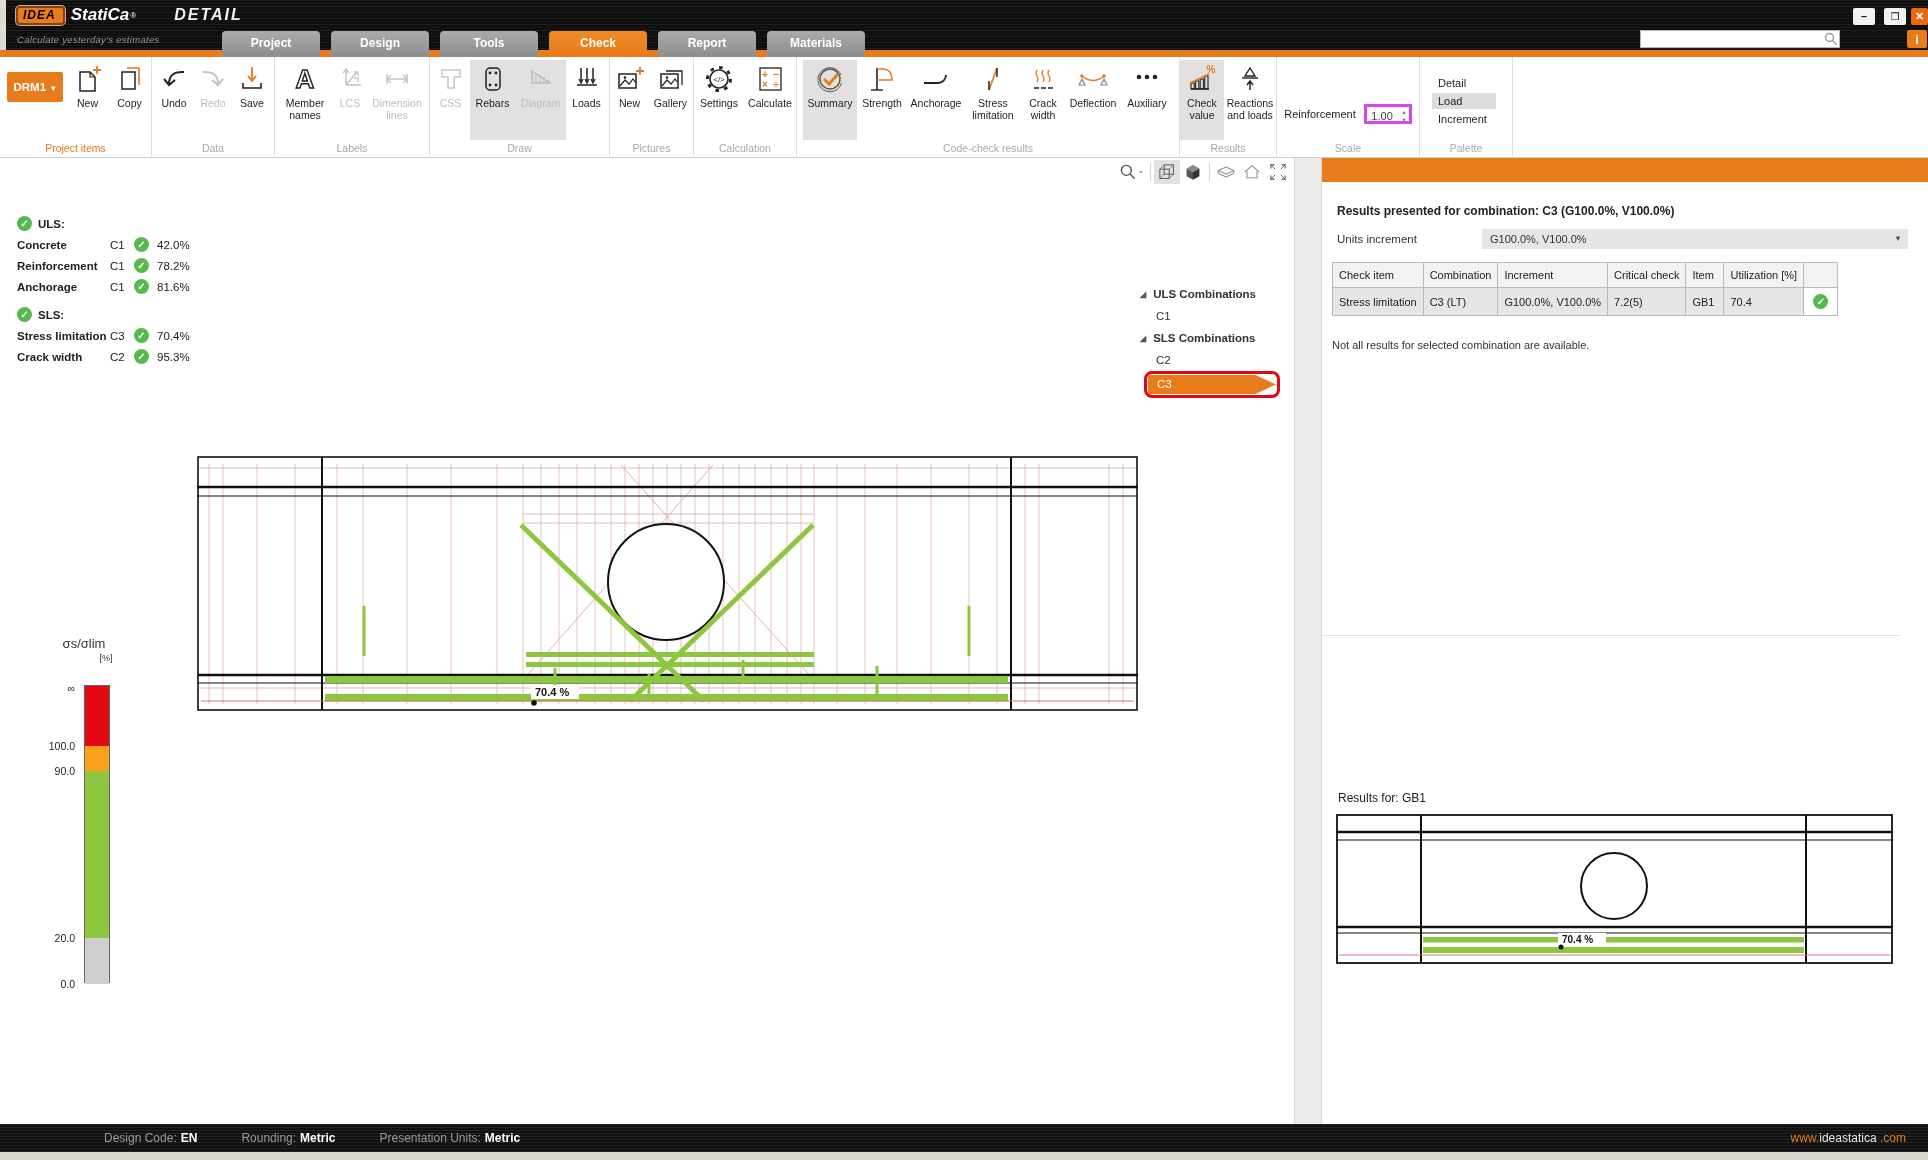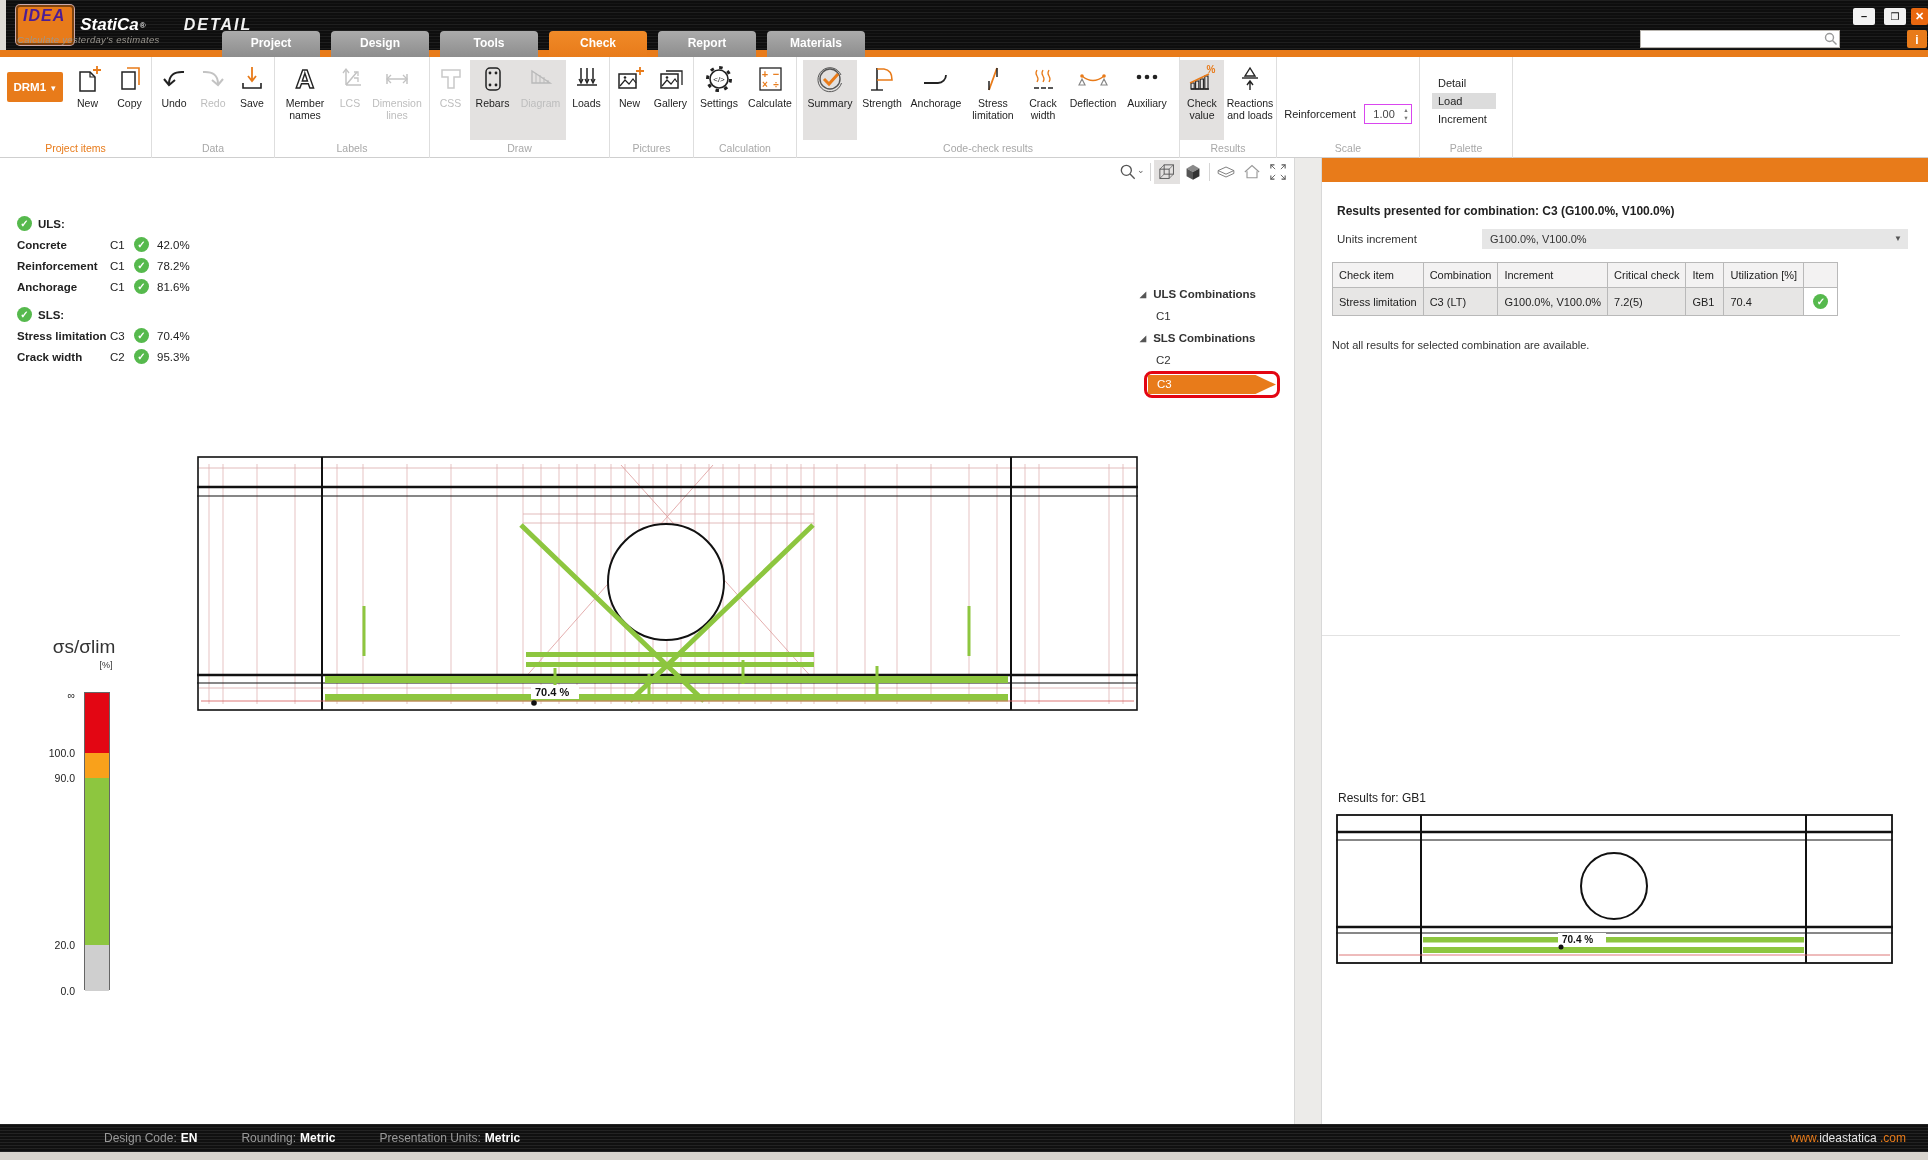--- a/index.html
+++ b/index.html
@@ -7,22 +7,22 @@
     font-family:"Liberation Sans", sans-serif; }
   #stage { position:relative; width:1928px; height:1160px; }
 
   
   #titlebar { position:absolute; left:0; top:0; width:1928px; height:57px;
     background:#0e0e0e;
     background-image:repeating-linear-gradient(180deg, rgba(255,255,255,.07) 0 1px, rgba(0,0,0,0) 1px 3px, rgba(255,255,255,.03) 3px 4px, rgba(0,0,0,0) 4px 6px);
   }
   .left-strip { position:absolute; left:0; top:0; width:6px; height:57px; background:#dfdcd6; }
   .logo-row { position:absolute; left:16px; top:5px; display:flex; align-items:center; }
-  .idea-box { background:#e87b1a; color:#4c1d95; font-weight:bold; font-style:italic;
-    font-size:16px; letter-spacing:1px; padding:2px 9px 20px 7px; border-radius:4px;
+  .idea-box { background:#e87b1a; color:#000000; font-weight:bold; font-style:italic;
+    font-size:12px; letter-spacing:1px; padding:2px 9px 3px 7px; border-radius:4px;
     box-shadow:inset 0 0 0 2px rgba(0,0,0,.45), 0 0 0 1px #caa; }
   .brand-name { color:#fff; font-weight:bold; font-style:italic; font-size:17px; margin-left:6px; }
   .brand-reg { color:#fff; font-size:8px; vertical-align:super; margin-left:1px; }
   .app-name { color:#f2f2f2; font-weight:bold; font-style:italic; font-size:16px;
     letter-spacing:2px; margin-left:38px; }
   .tagline { position:absolute; left:17px; top:34px; color:#9a968f; font-style:italic;
     font-size:9.5px; letter-spacing:.3px; }
   .doc-title { position:absolute; left:600px; top:8px; width:700px; text-align:center;
     color:#e3e3e3; font-size:12px; }
   .win-btn { position:absolute; top:8px; height:17px; border-radius:2px; text-align:center;
@@ -58,21 +58,21 @@
   .rbtn { display:flex; flex-direction:column; align-items:center; padding-top:3px; height:80px; }
   .rbtn svg { width:32px; height:32px; flex:none; }
   .rbtn .cap { font-size:10.5px; line-height:12px; color:#1e1e1e; text-align:center; margin-top:2px; }
   .rbtn.sel { background:#e3e1e0; }
   .rbtn.dis .cap { color:#bdbdbd; }
   .drm-btn { width:56px; height:30px; margin:12px 4px 0 6px; background:#e87b1a; border-radius:2px;
     color:#fff; font-size:11.5px; font-weight:bold; text-align:center; line-height:30px; }
   .drm-btn .dd::after { content:"▾"; font-size:9px; margin-left:5px; font-weight:normal; }
   .scale-row { display:flex; align-items:center; padding-top:30px; }
   .scale-row .cap { font-size:11px; color:#1e1e1e; }
-  .spinner { width:48px; height:20px; border:1px solid #d946ef; margin-left:8px; position:relative;
+  .spinner { width:48px; height:20px; border:3px solid #d946ef; margin-left:8px; position:relative;
     font-size:11px; text-align:right; line-height:19px; padding-right:16px; color:#444; }
   .spin-arrows { position:absolute; right:2px; top:1px; font-size:5.5px; color:#777; line-height:8px; }
   .palette-col { display:flex; flex-direction:column; padding:5px 0 0 12px; width:100%; }
   .pal-item { font-size:11px; color:#1e1e1e; padding:2px 8px 2px 6px; margin-bottom:2px;
     width:64px; }
   .pal-item.sel { background:#dcdcdc; }
 
   
   #canvas { position:absolute; left:0; top:158px; width:1294px; height:966px; background:#fff; }
   .cv-toolbar { position:absolute; left:1115px; top:2px; display:flex; align-items:center; height:24px; }
@@ -88,21 +88,21 @@
   .res-combo { width:22px; }
   .chk { width:15px; height:15px; border-radius:50%; background:#56b94d; color:#fff;
     font-size:10px; line-height:15px; text-align:center; font-weight:bold; flex:none; }
   .chk::before { content:"✓"; }
   .chk.sm { margin-right:6px; }
   .res-row .chk { margin:0 8px 0 2px; }
   .res-val { }
   .res-gap { height:7px; }
 
   .legend { position:absolute; left:46px; top:478px; width:80px; }
-  .legend-title { font-size:19px; color:#333; text-align:center; width:76px; }
+  .legend-title { font-size:13px; color:#333; text-align:center; width:76px; }
   .legend-unit { font-size:9px; color:#333; text-align:center; width:76px; margin:2px 0 0 22px; }
   .legend-bar { position:relative; margin:22px 0 0 38px; width:26px; height:298px;
     border:1px solid #666; }
   .seg { width:100%; }
   .tick { position:absolute; right:34px; width:44px; text-align:right; font-size:10.5px; color:#222; }
 
   .tree { position:absolute; left:1140px; top:125px; width:160px; font-size:11.5px; color:#333; }
   .tree-h { font-weight:bold; height:22px; display:flex; align-items:center; }
   .exp { color:#555; font-size:8px; margin-right:7px; }
   .exp::before { content:"◢"; }

